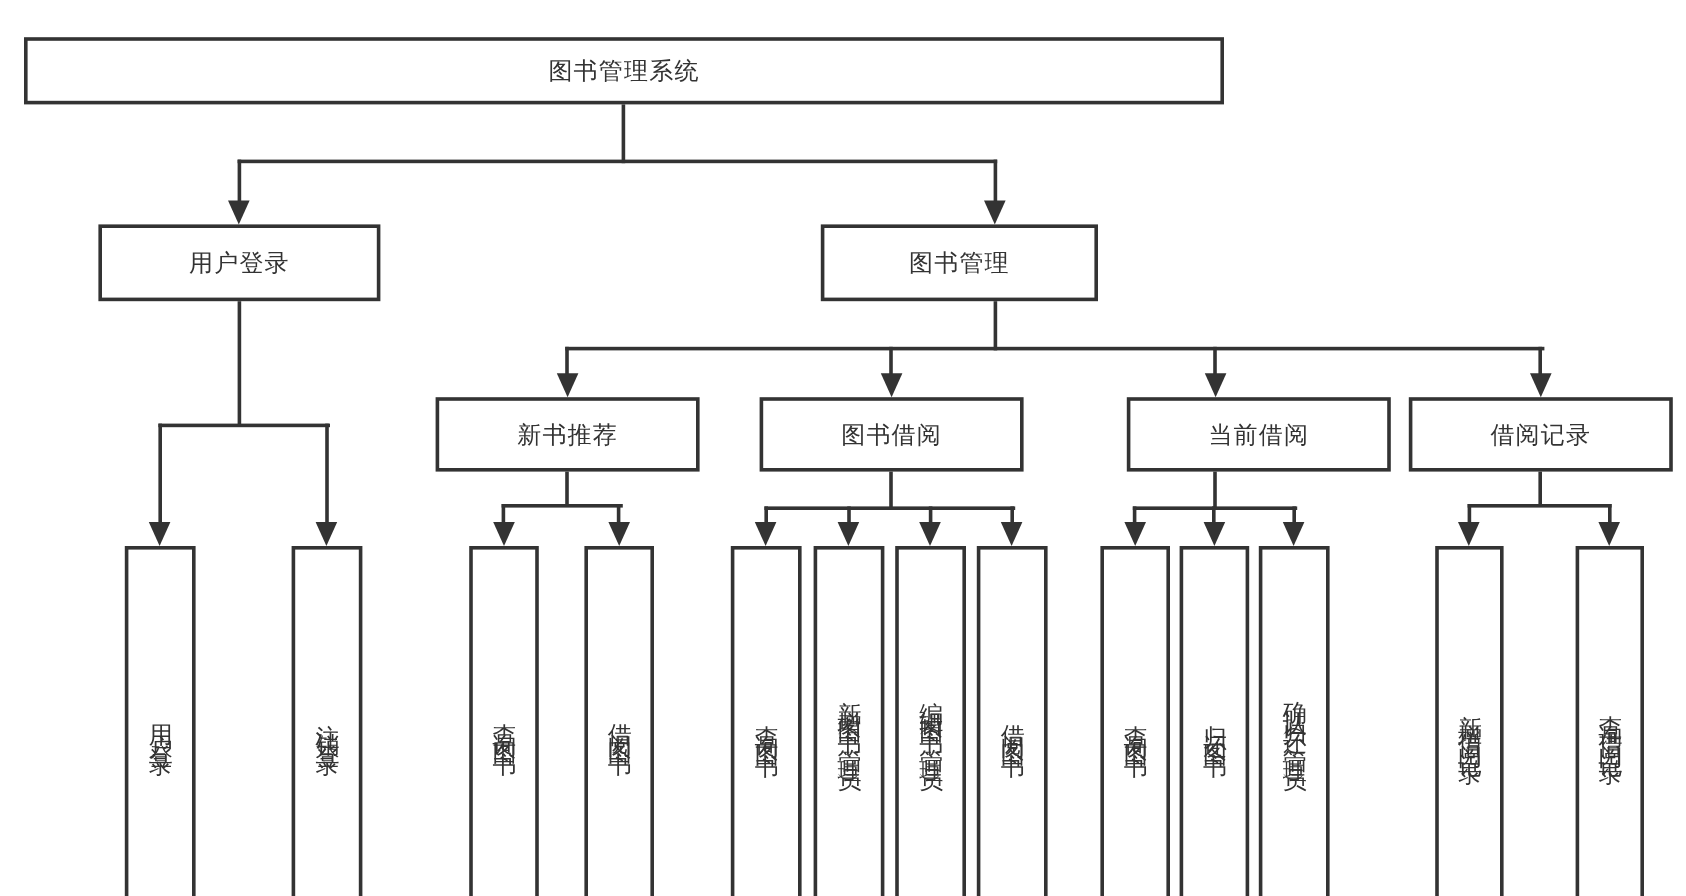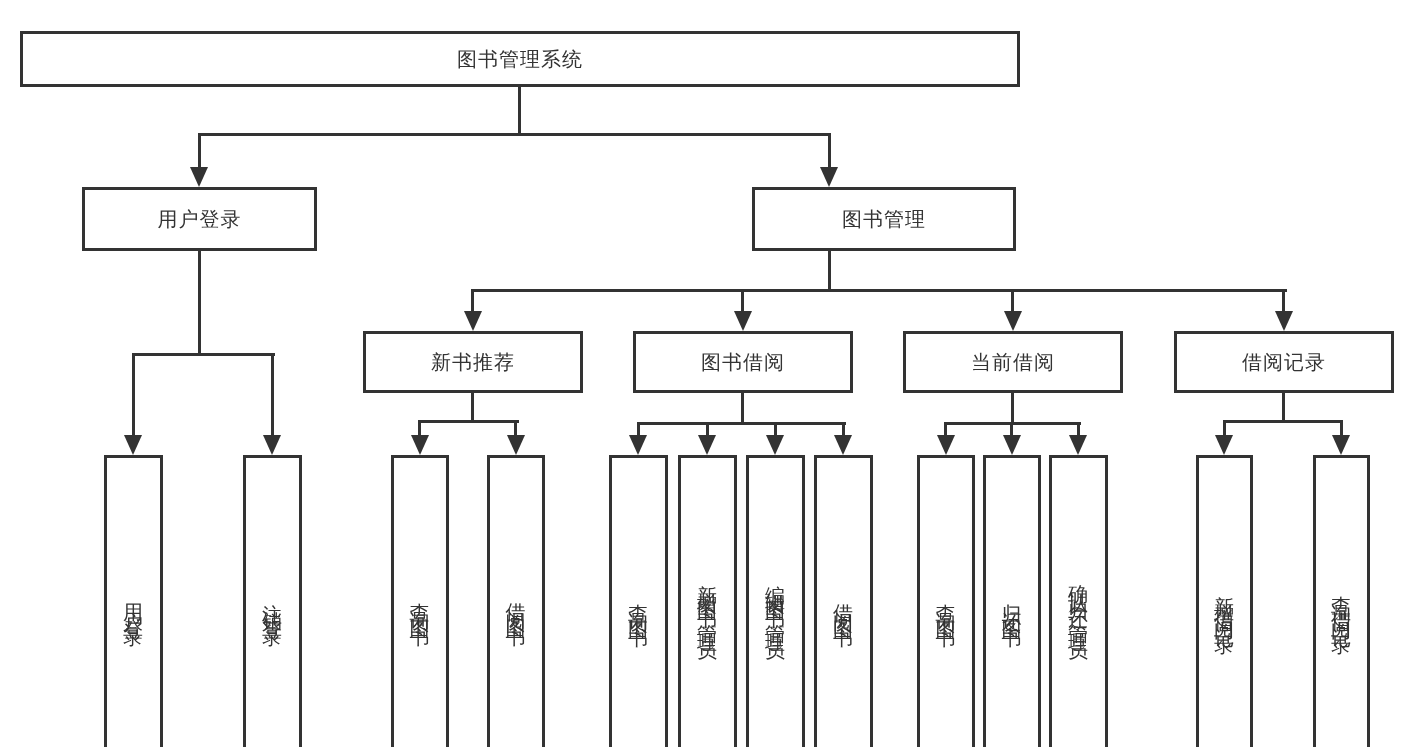--- a/index.html
+++ b/index.html
@@ -34,25 +34,25 @@
   }
 </style>
 </head>
 <body>
 
 <div class="canvas">
 
   <div class="node" style="left:20px;top:13px;width:1000px;height:56px">图书管理系统</div>
 
   <div class="node" style="left:82px;top:169px;width:235px;height:64px">用户登录</div>
-  <div class="node" style="left:752px;top:169px;width:264px;height:64px">图书管理</div>
+  <div class="node" style="left:684px;top:169px;width:231px;height:64px">图书管理</div>
 
   <div class="node" style="left:363px;top:313px;width:220px;height:62px">新书推荐</div>
   <div class="node" style="left:633px;top:313px;width:220px;height:62px">图书借阅</div>
-  <div class="node" style="left:903px;top:313px;width:220px;height:62px">当前借阅</div>
+  <div class="node" style="left:939px;top:313px;width:220px;height:62px">当前借阅</div>
   <div class="node" style="left:1174px;top:313px;width:220px;height:62px">借阅记录</div>
 
   <div class="vnode" style="left:104px;top:437px;width:59px;height:298px">
     <span>用户登录</span>
     </div>
   <div class="vnode" style="left:243px;top:437px;width:59px;height:298px">
     <span>注销登录</span>
     </div>
 
   <div class="vnode" style="left:391px;top:437px;width:58px;height:296px">

